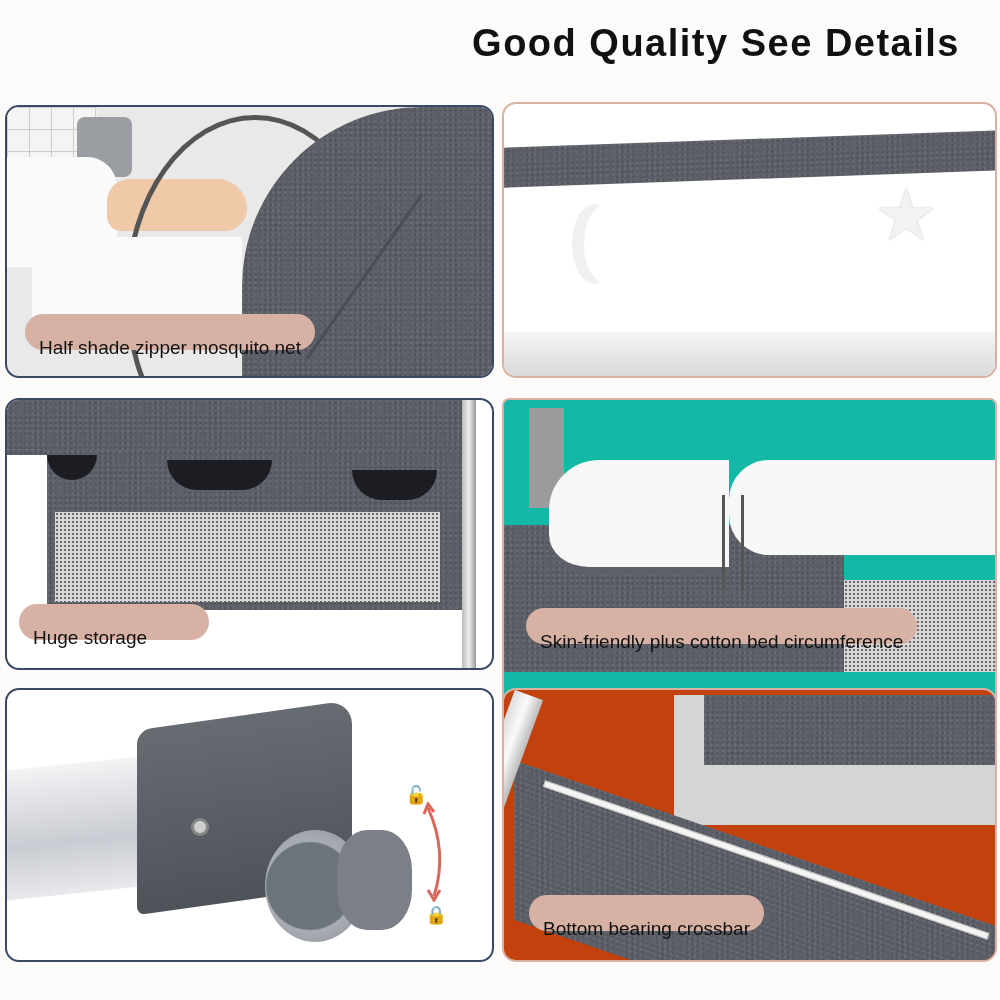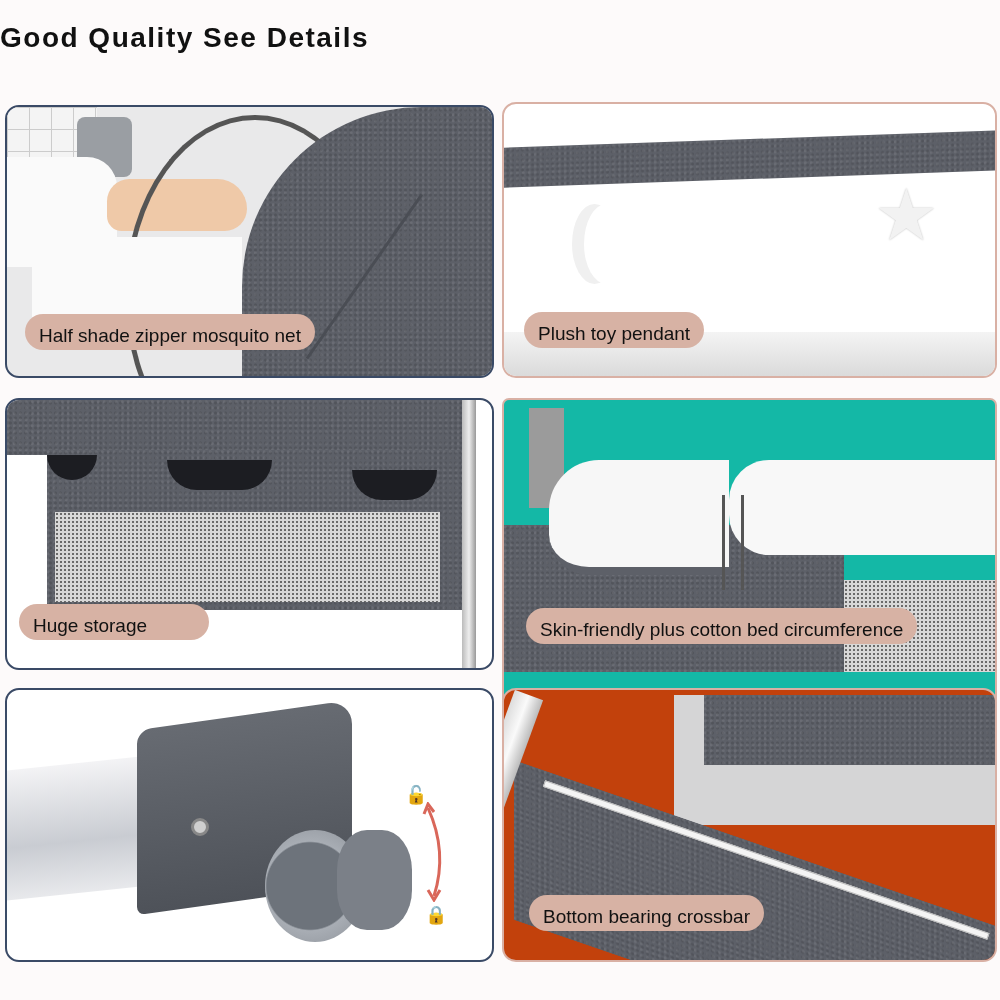--- a/index.html
+++ b/index.html
@@ -1,32 +1,32 @@
 <!DOCTYPE html>
 <html><head>
 <meta charset="utf-8">
 <style>
   * { box-sizing: border-box; margin: 0; padding: 0; }
   html, body { width: 1000px; height: 1000px; background: #fdfafa; overflow: hidden; }
   body { position: relative; font-family: "Liberation Sans", "DejaVu Sans", sans-serif; }
 
   .title {
-    position: absolute; left: 0; top: 22px; width: 960px; text-align: left;
-    font-size: 28px; font-weight: bold; color: #111; letter-spacing: 1.5px;
+    position: absolute; left: 0; top: 22px; width: 960px; text-align: right;
+    font-size: 38px; font-weight: bold; color: #111; letter-spacing: 1.5px;
   }
 
   .panel {
     position: absolute; border-radius: 14px; overflow: hidden; border: 2px solid #3a4a66;
     background: #f2f2f2;
   }
   .panel.right { border-color: #d9b0a4; }
 
   .pill {
     position: absolute; height: 36px; border-radius: 18px; background: #d7b2a4;
-    color: #111; font-size: 19px; line-height: 36px; padding: 4px 14px; white-space: nowrap;
+    color: #111; font-size: 19px; line-height: 36px; padding: 16px 14px; white-space: nowrap;
   }
 
   .fabric {
     background-color: #5d6068;
     background-image:
       radial-gradient(circle at 20% 30%, rgba(255,255,255,0.08) 1px, transparent 2px),
       radial-gradient(circle at 70% 60%, rgba(0,0,0,0.12) 1px, transparent 2px);
     background-size: 6px 6px, 5px 5px;
   }
   .mesh {
@@ -51,21 +51,20 @@
   <div class="abs fabric" style="left:235px;top:0;width:260px;height:273px;border-radius:180px 0 0 0;"></div>
   <div class="abs" style="left:300px;top:55px;width:200px;height:3px;background:#4a4d54;transform:rotate(-55deg);transform-origin:left;top:250px;"></div>
   <div class="pill" style="left:18px;top:207px;">Half shade zipper mosquito net</div>
 </div>
 
 <div class="panel right" style="left:502px;top:102px;width:495px;height:276px;background:#ffffff;">
   <div class="abs fabric" style="left:0;top:35px;width:495px;height:40px;transform:skewY(-2deg);"></div>
   <div class="abs" style="left:80px;top:100px;width:45px;height:80px;border-radius:50%;box-shadow:-12px 0 0 0 #f0f0f0;background:transparent;"></div>
   <div class="abs" style="left:370px;top:75px;font-size:72px;line-height:72px;color:#f2f2f2;text-shadow:0 0 2px #bbb;">★</div>
   <div class="abs" style="left:0;top:228px;width:495px;height:48px;background:linear-gradient(#f4f4f4,#d8d8d8);"></div>
-  <div class="pill" style="left:20px;top:208px;">Plush toy pendant</div>
 </div>
 
 <div class="panel" style="left:5px;top:398px;width:489px;height:272px;background:#ffffff;">
   <div class="abs fabric" style="left:0;top:0;width:460px;height:55px;"></div>
   <div class="abs fabric" style="left:40px;top:50px;width:420px;height:160px;"></div>
   <div class="abs" style="left:40px;top:55px;width:50px;height:25px;background:#1c1d22;border-radius:0 0 30px 30px;"></div>
   <div class="abs" style="left:160px;top:60px;width:105px;height:30px;background:#1c1d22;border-radius:0 0 55px 55px;"></div>
   <div class="abs" style="left:345px;top:70px;width:85px;height:30px;background:#1c1d22;border-radius:0 0 45px 45px;"></div>
   <div class="abs mesh" style="left:48px;top:112px;width:385px;height:90px;"></div>
   <div class="abs" style="left:455px;top:0;width:14px;height:272px;background:linear-gradient(90deg,#bbb,#eee,#999);"></div>

